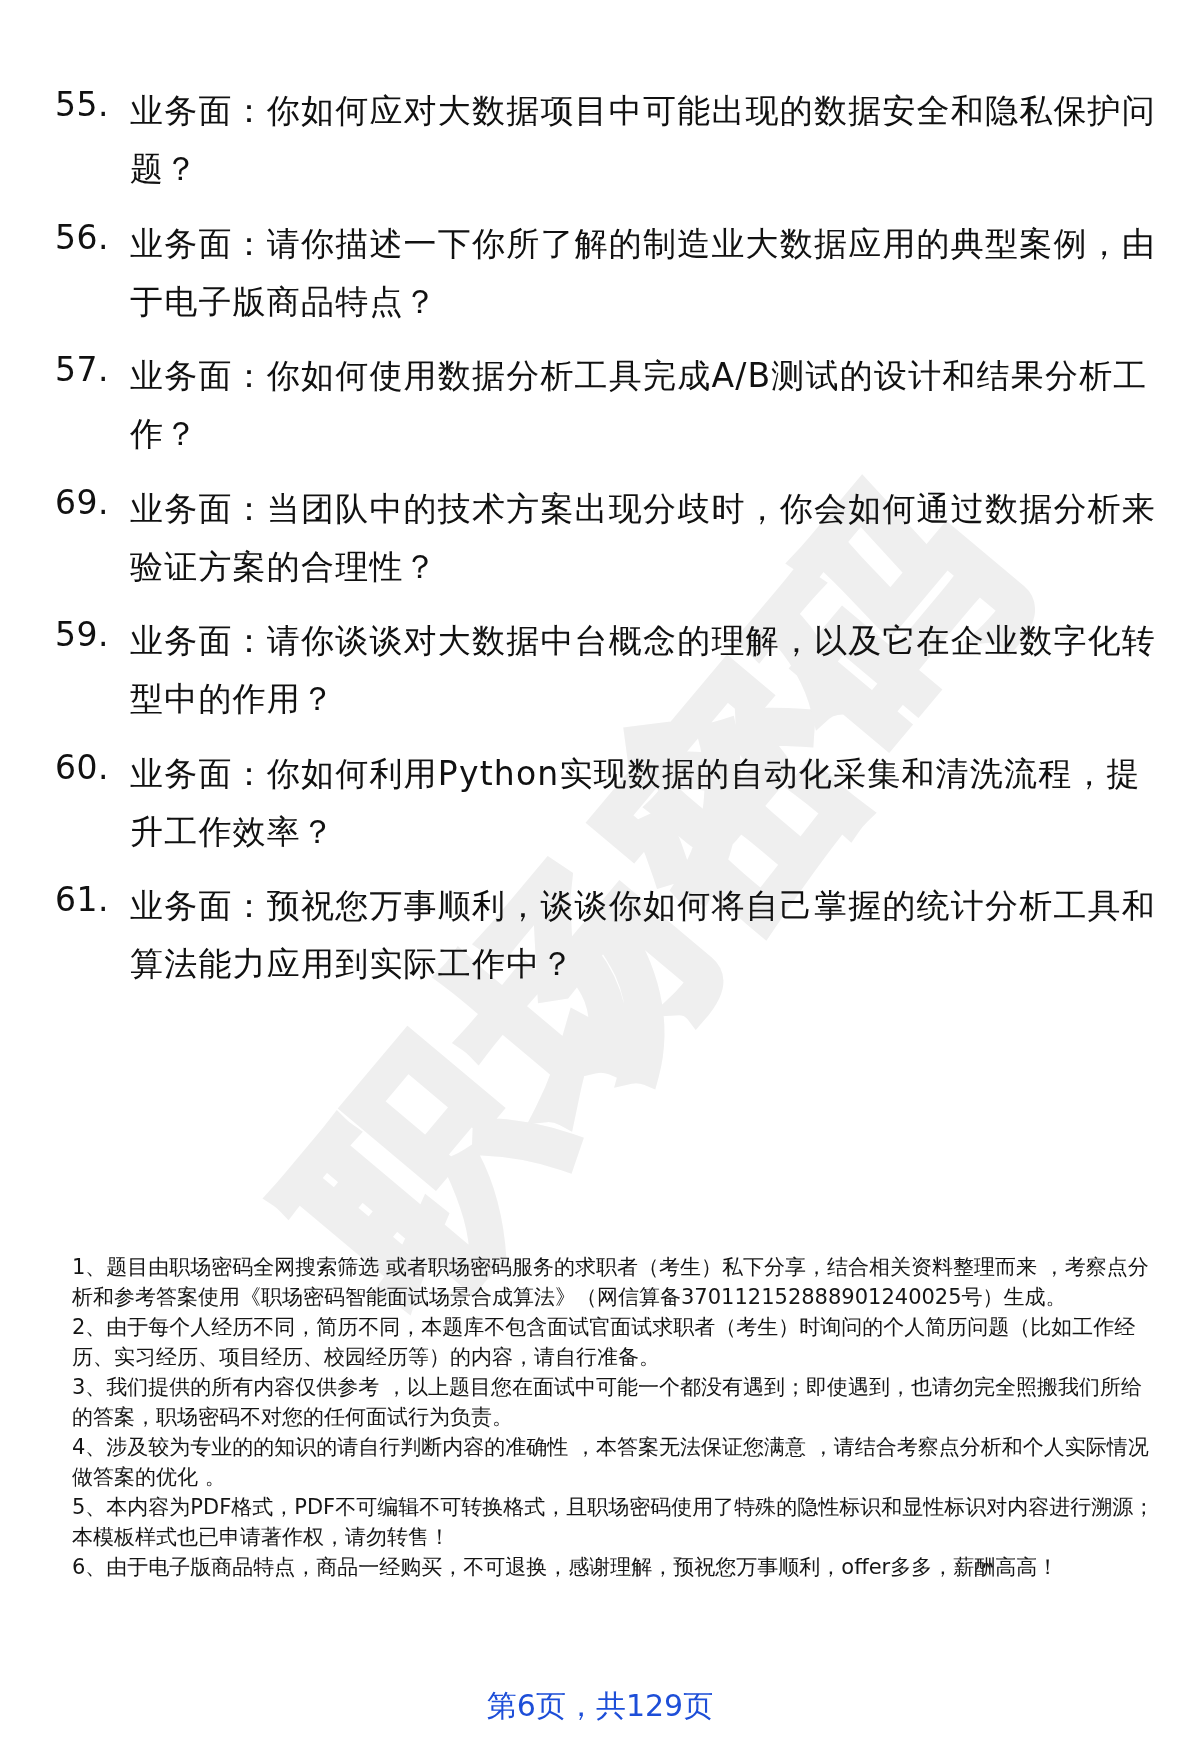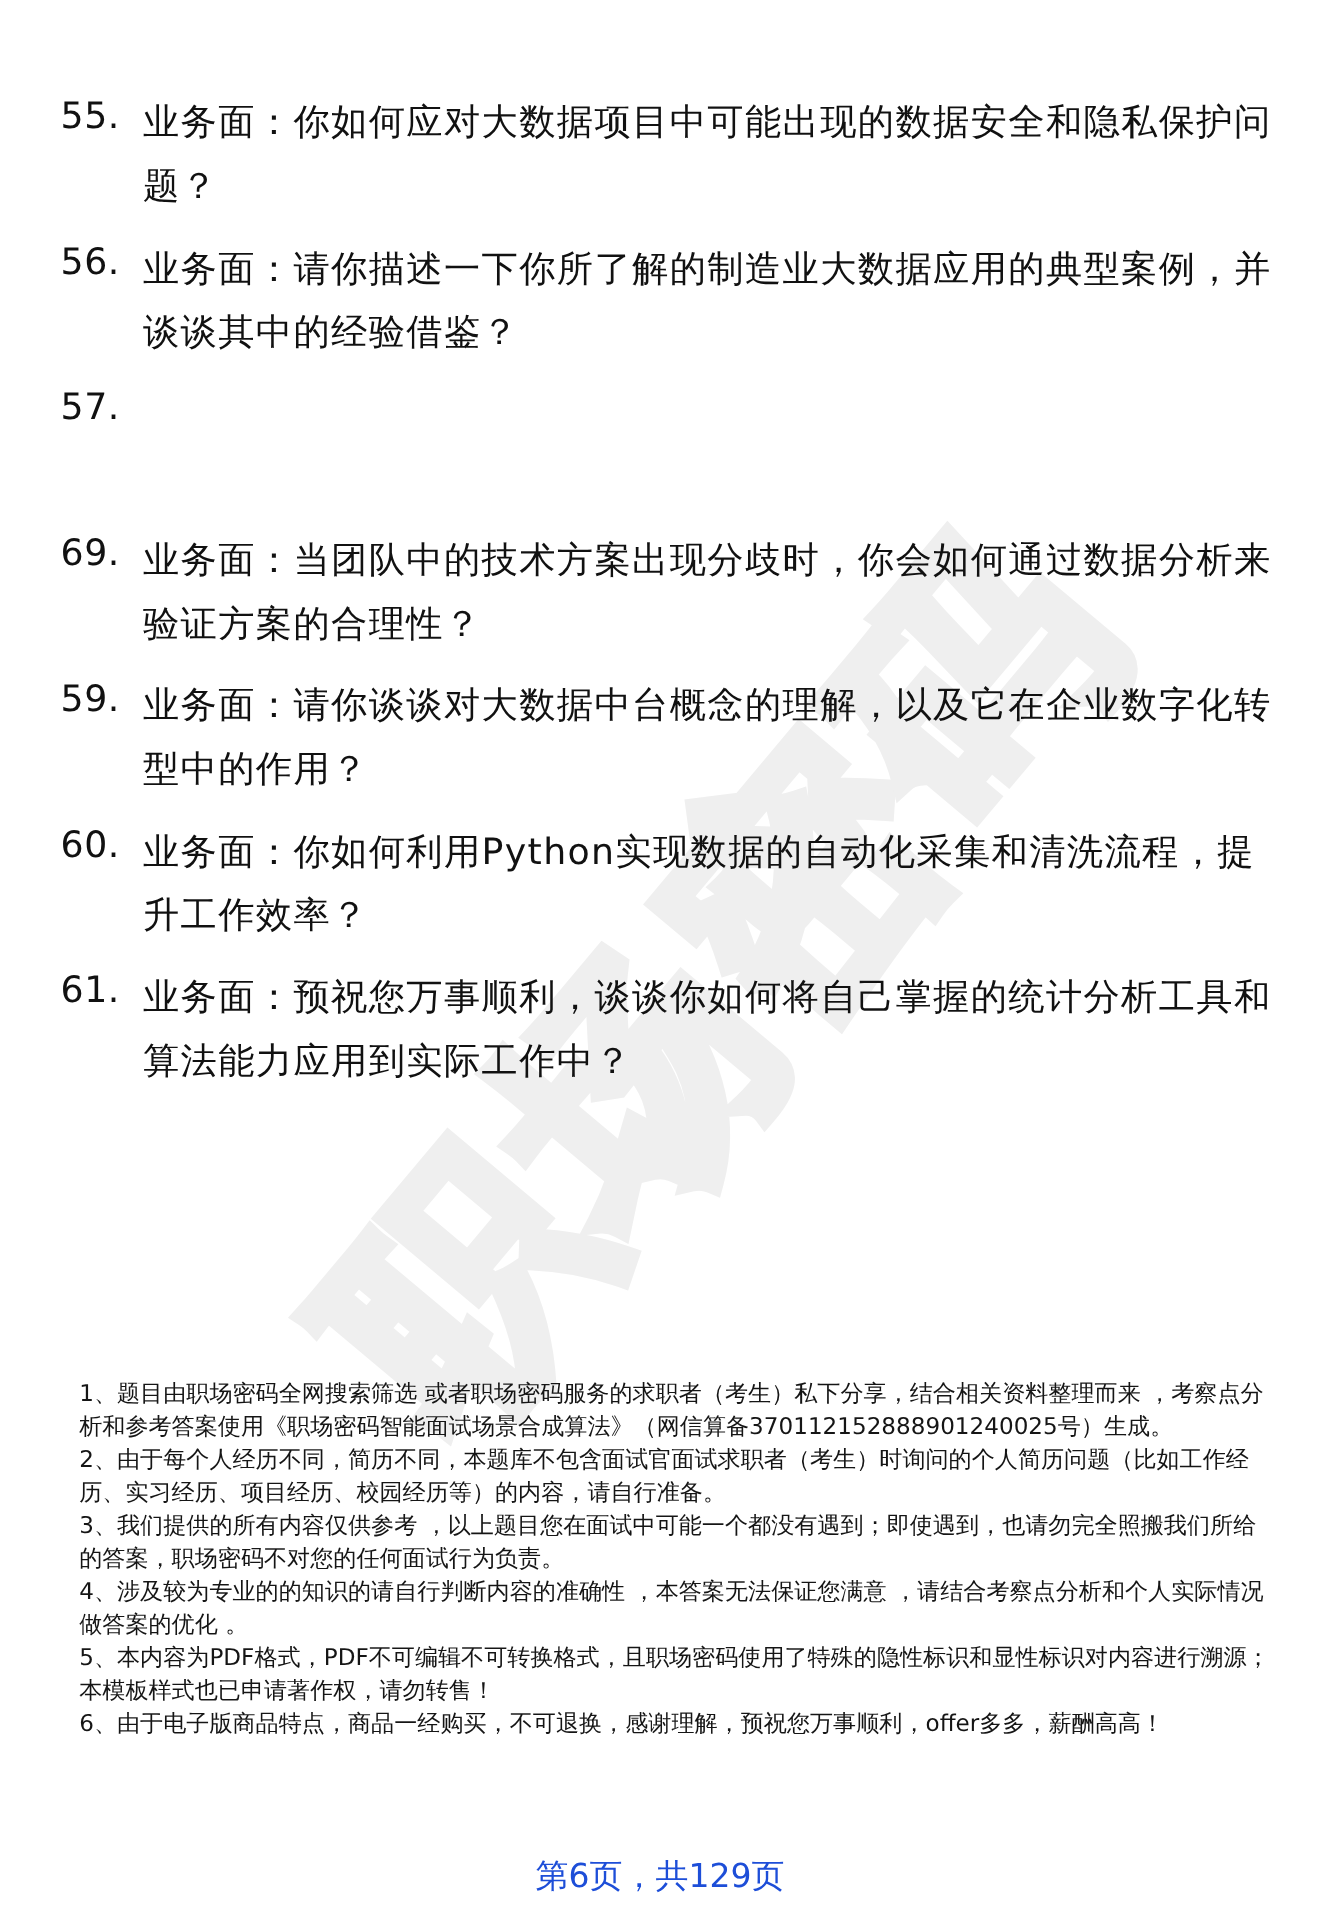--- a/index.html
+++ b/index.html
@@ -91,24 +91,25 @@
 
 <div class="watermark">职场密码</div>
 
 <div class="questions">
   <div class="question">
     <span class="q-num">55.</span>
     <div class="q-text">业务面：你如何应对大数据项目中可能出现的数据安全和隐私保护问题？</div>
   </div>
   <div class="question">
     <span class="q-num">56.</span>
-    <div class="q-text">业务面：请你描述一下你所了解的制造业大数据应用的典型案例，并谈谈其中的经验借鉴？</div>
+    <div class="q-text">业务面：请你描述一下你所了解的制造业大数据应用的典型案例，由于电子版商品特点？</div>
   </div>
   <div class="question">
     <span class="q-num">57.</span>
+    <div class="q-text">业务面：你如何使用数据分析工具完成A/B测试的设计和结果分析工作？</div>
   </div>
   <div class="question">
     <span class="q-num">69.</span>
     <div class="q-text">业务面：当团队中的技术方案出现分歧时，你会如何通过数据分析来验证方案的合理性？</div>
   </div>
   <div class="question">
     <span class="q-num">59.</span>
     <div class="q-text">业务面：请你谈谈对大数据中台概念的理解，以及它在企业数字化转型中的作用？</div>
   </div>
   <div class="question">

